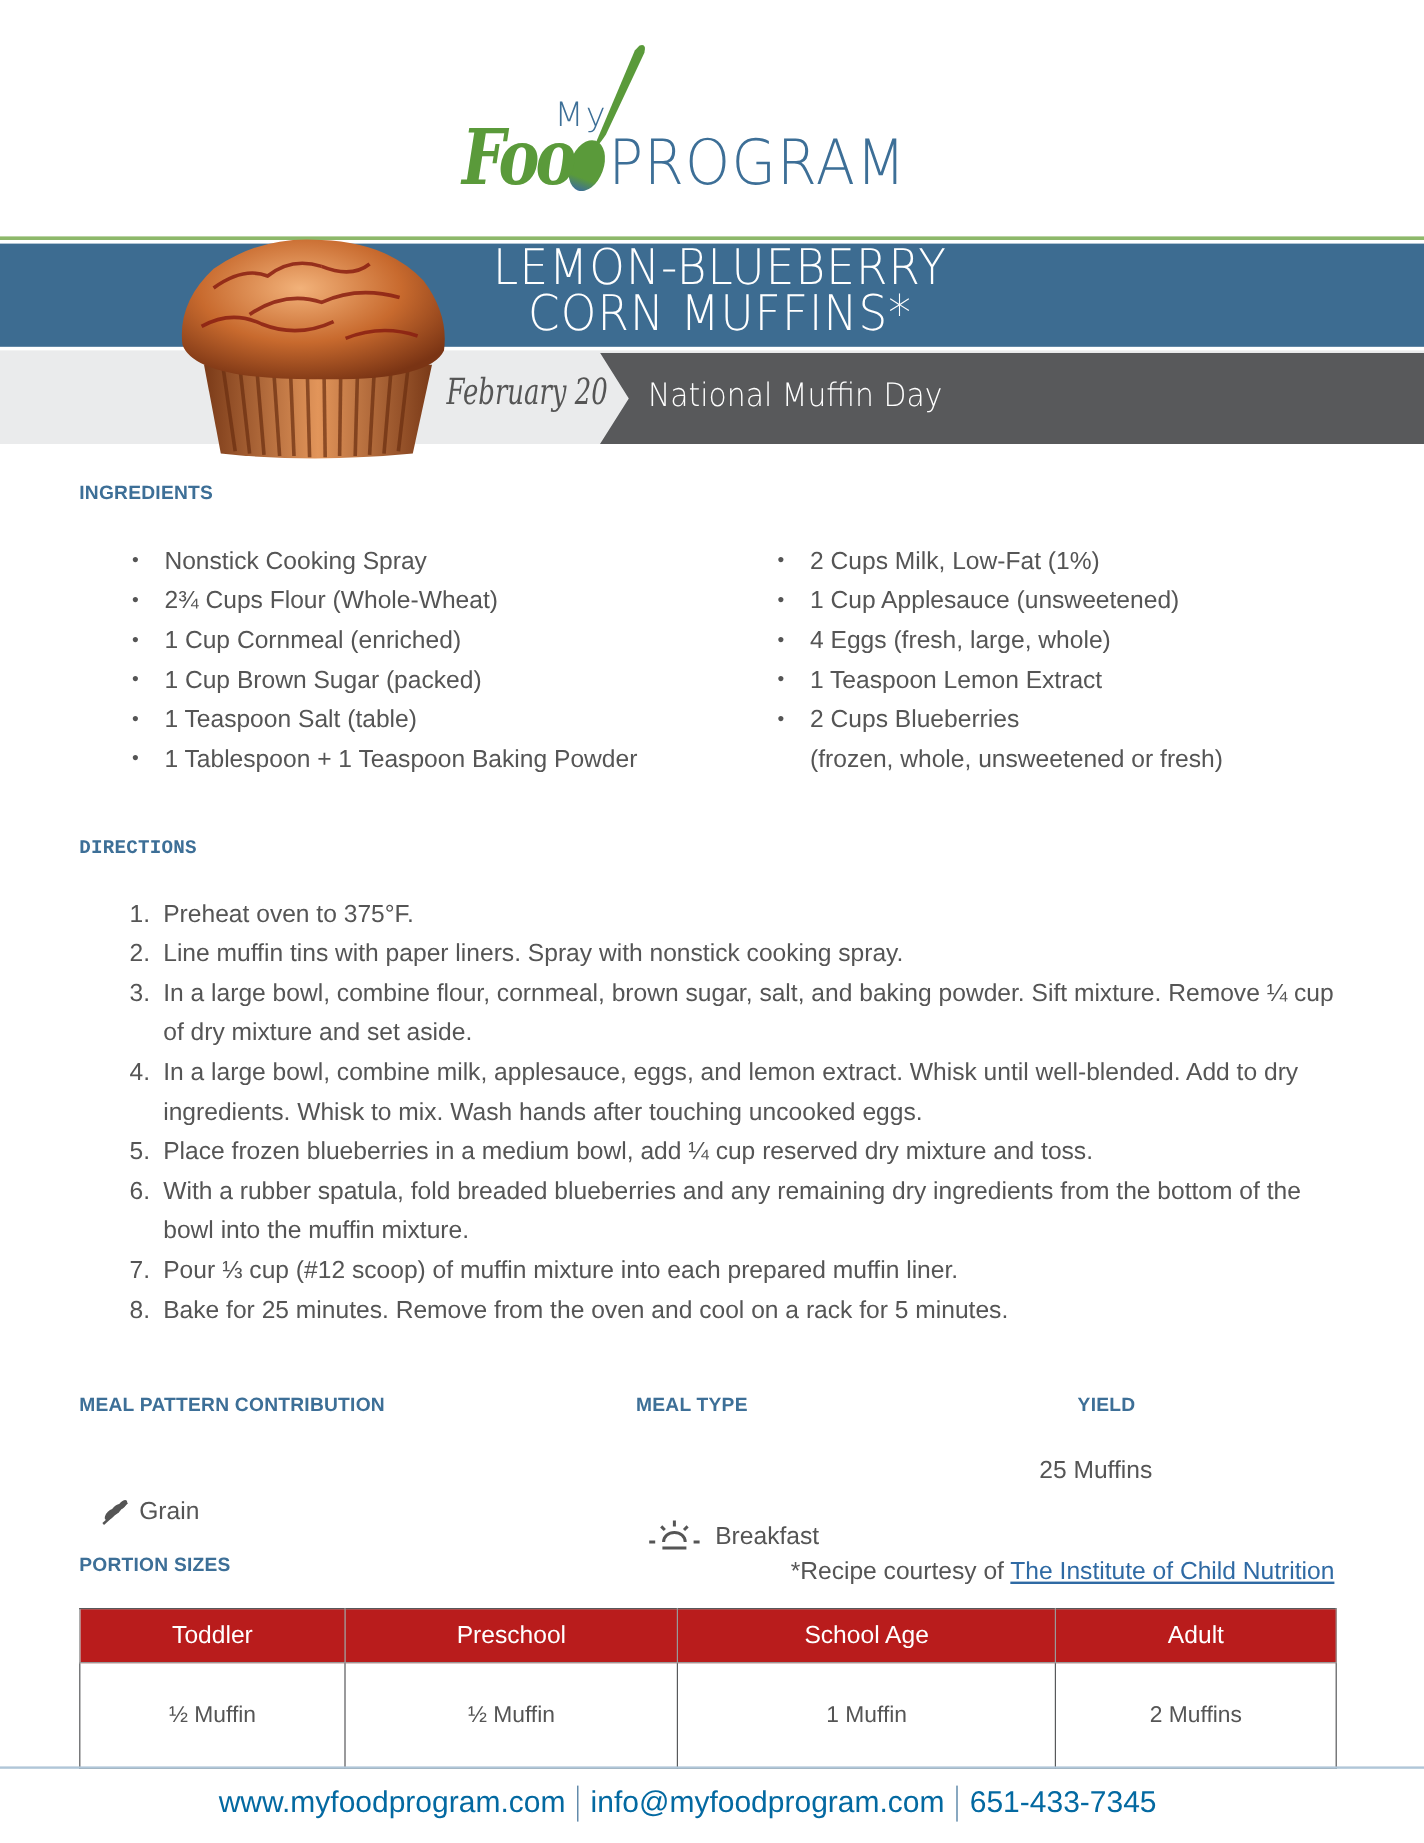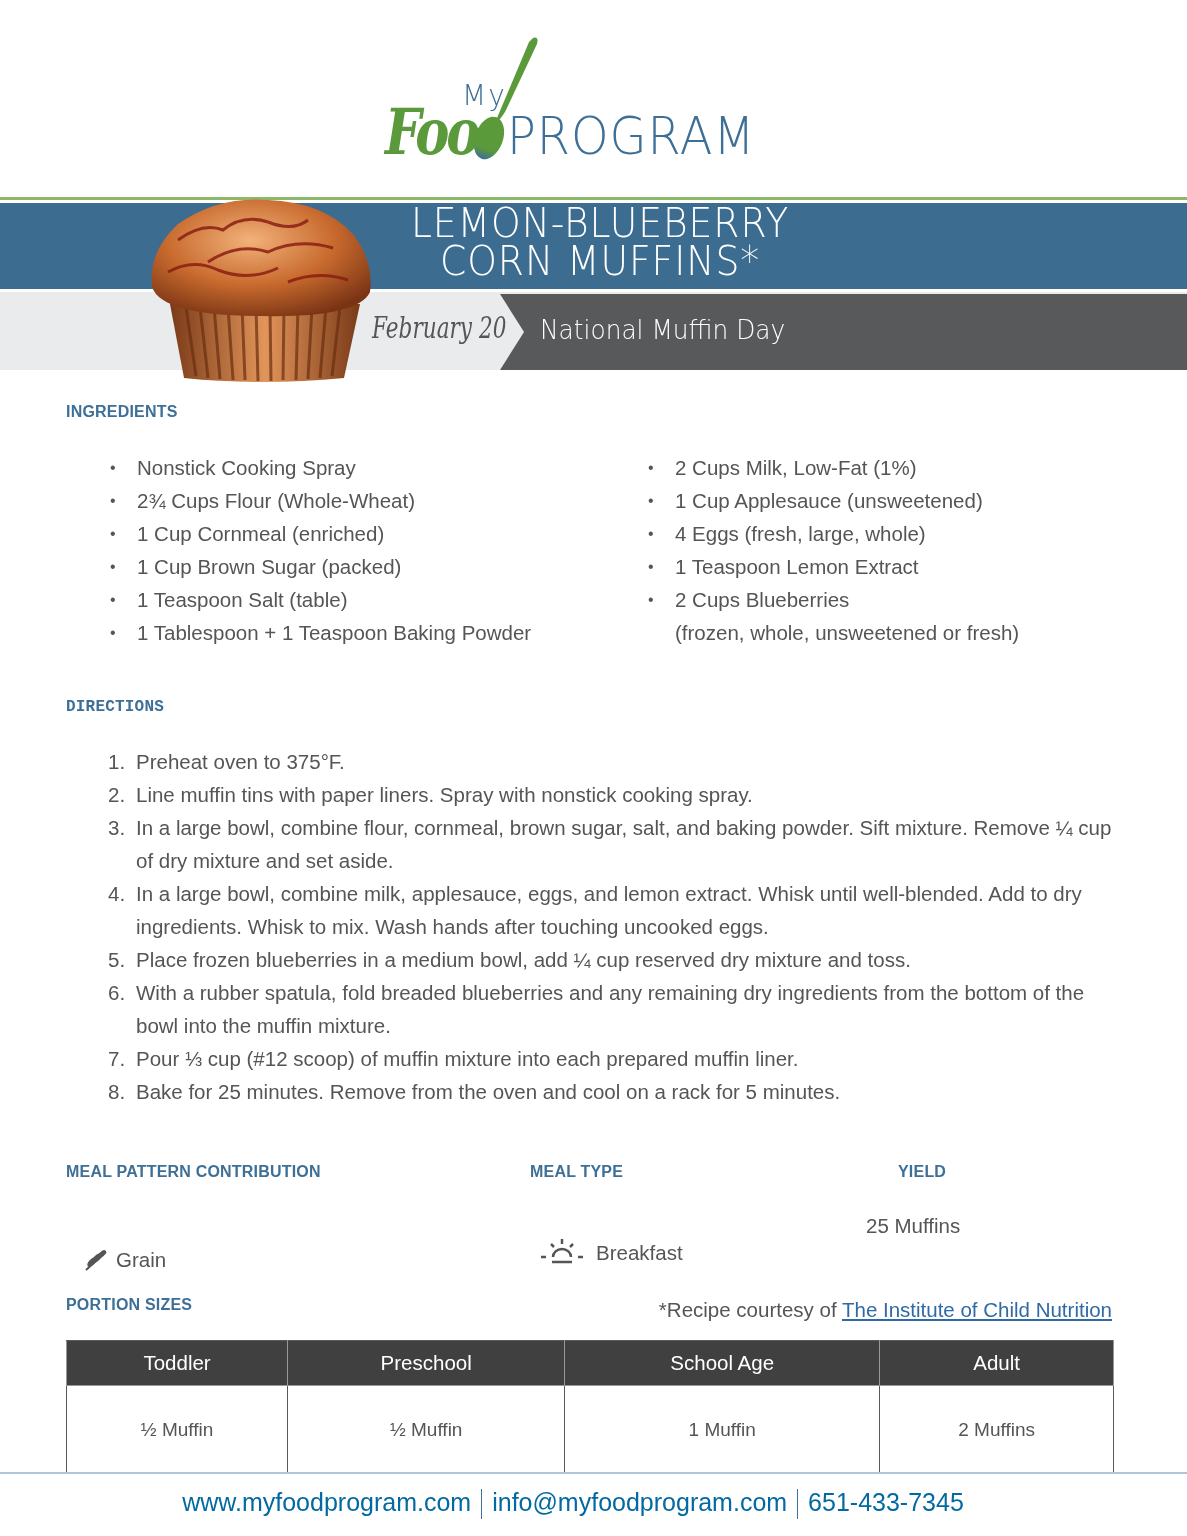--- a/index.html
+++ b/index.html
@@ -35,21 +35,21 @@
   .dir-list { position: absolute; left: 108px; top: 745px; width: 1010px; font-size: 20.5px; color: #555; }
   .dir-item { display: flex; line-height: 33px; }
   .dir-num { width: 28px; flex: none; }
   .dir-text { flex: 1; }
 
   .meta-val { position: absolute; font-size: 20.5px; color: #555; display: flex; align-items: center; }
   .courtesy { position: absolute; right: 75px; top: 1298px; font-size: 20.5px; color: #555; }
   .courtesy a { color: #2f6aa4; text-decoration: underline; }
 
   table.portion { position: absolute; left: 66px; top: 1340px; width: 1048px; border-collapse: collapse; }
-  table.portion th { background: #404040; color: #fff; font-weight: normal; font-size: 20.5px; height: 45px; border: 1px solid #999; border-top: 1px solid #58595b; }
+  table.portion th { background: #b91c1c; color: #fff; font-weight: normal; font-size: 20.5px; height: 45px; border: 1px solid #999; border-top: 1px solid #58595b; }
   table.portion td { height: 88px; text-align: center; font-size: 19px; color: #555; border: 1.5px solid #58595b; }
 
   .foot-rule { position: absolute; left: 0; top: 1472px; width: 1187px; height: 2px; background: #b0c6d8; }
   .footer { position: absolute; left: 0; top: 1488px; width: 1146px; text-align: center; font-size: 25px; color: #0369a1; }
   .footer .sep { display: inline-block; width: 1px; height: 30px; background: #3d6f97; vertical-align: middle; margin: 0 10px; }
 </style>
 </head>
 <body>
 
 <div class="logo">
@@ -179,21 +179,21 @@
       <path d="M2 22 L22 4" stroke="#555" stroke-width="2"></path>
       <ellipse cx="8" cy="14" rx="3" ry="6" transform="rotate(45 8 14)"></ellipse>
       <ellipse cx="13" cy="10" rx="3" ry="6" transform="rotate(45 13 10)"></ellipse>
       <ellipse cx="18" cy="6" rx="2.5" ry="5" transform="rotate(45 18 6)"></ellipse>
     </g>
   </svg>
   <span>Grain</span>
 </div>
 
 <div class="section-h" style="left:530px; top:1163px;">MEAL TYPE</div>
-<div class="meta-val" style="left:540px; top:1238px;text-align:center;">
+<div class="meta-val" style="left:540px; top:1266px;text-align:center;">
   <svg width="44" height="30" viewBox="0 0 44 30" style="margin-right:12px;">
     <g stroke="#555" stroke-width="2.5" fill="none">
       <line x1="22" y1="1" x2="22" y2="6"></line>
       <line x1="11" y1="6" x2="14" y2="9"></line>
       <line x1="33" y1="6" x2="30" y2="9"></line>
       <line x1="1" y1="19" x2="6" y2="19"></line>
       <line x1="38" y1="19" x2="43" y2="19"></line>
       <path d="M13 19 A9 8 0 0 1 31 19"></path>
       <line x1="12" y1="24" x2="32" y2="24"></line>
     </g>

